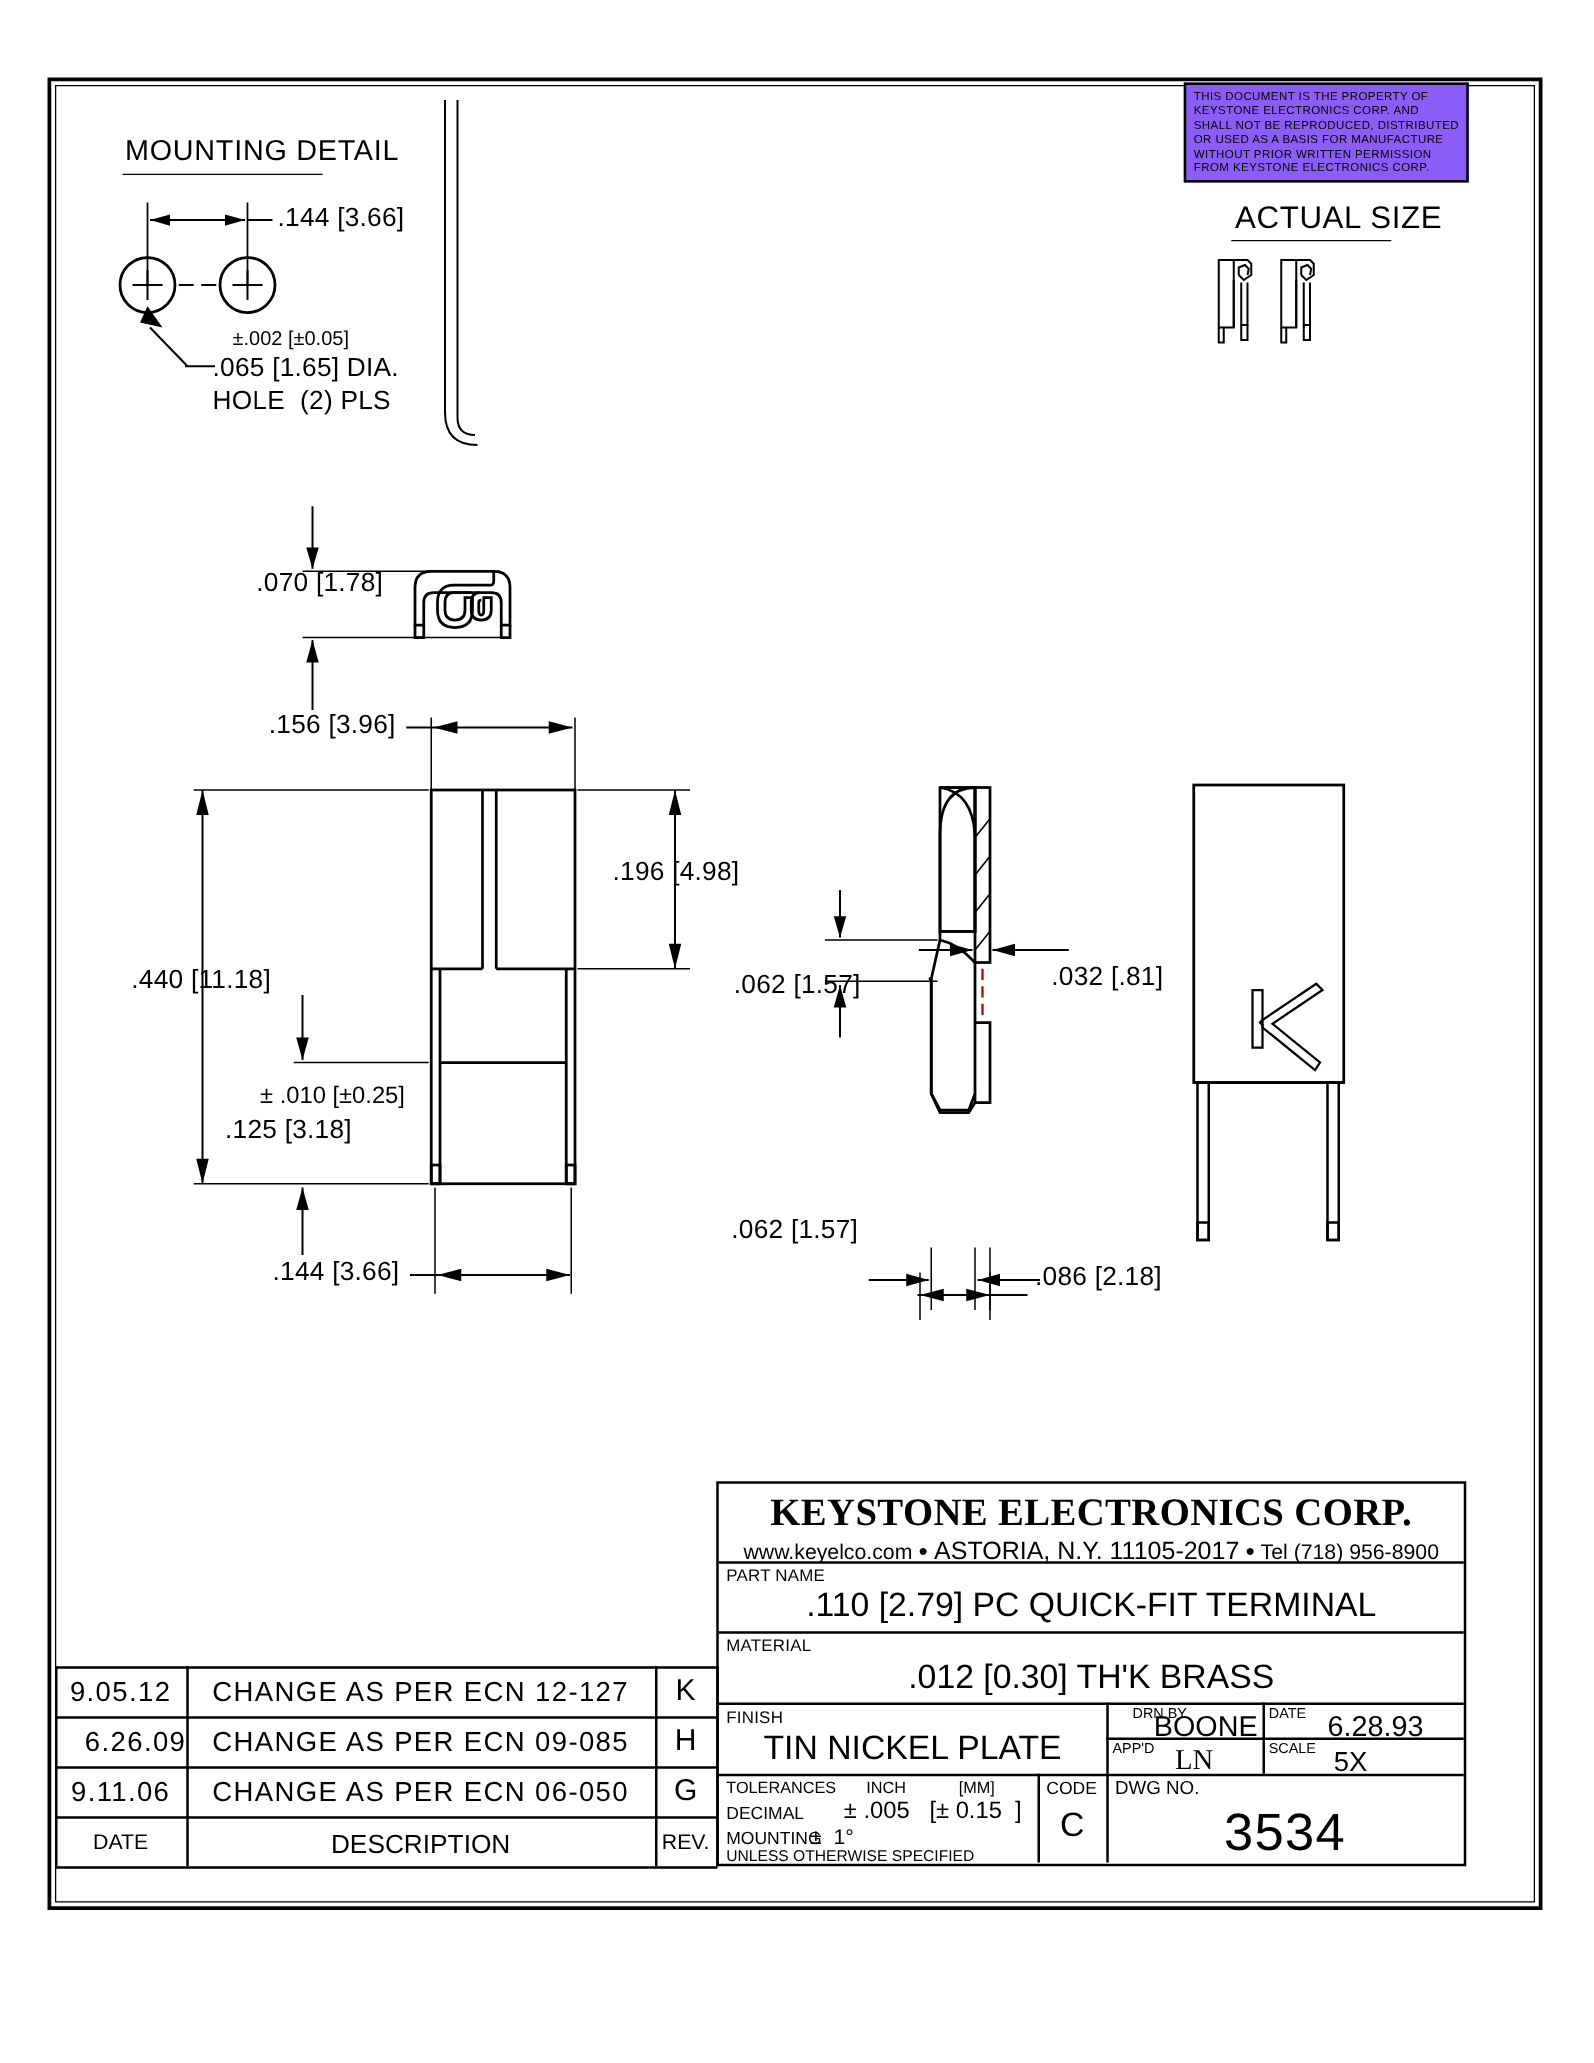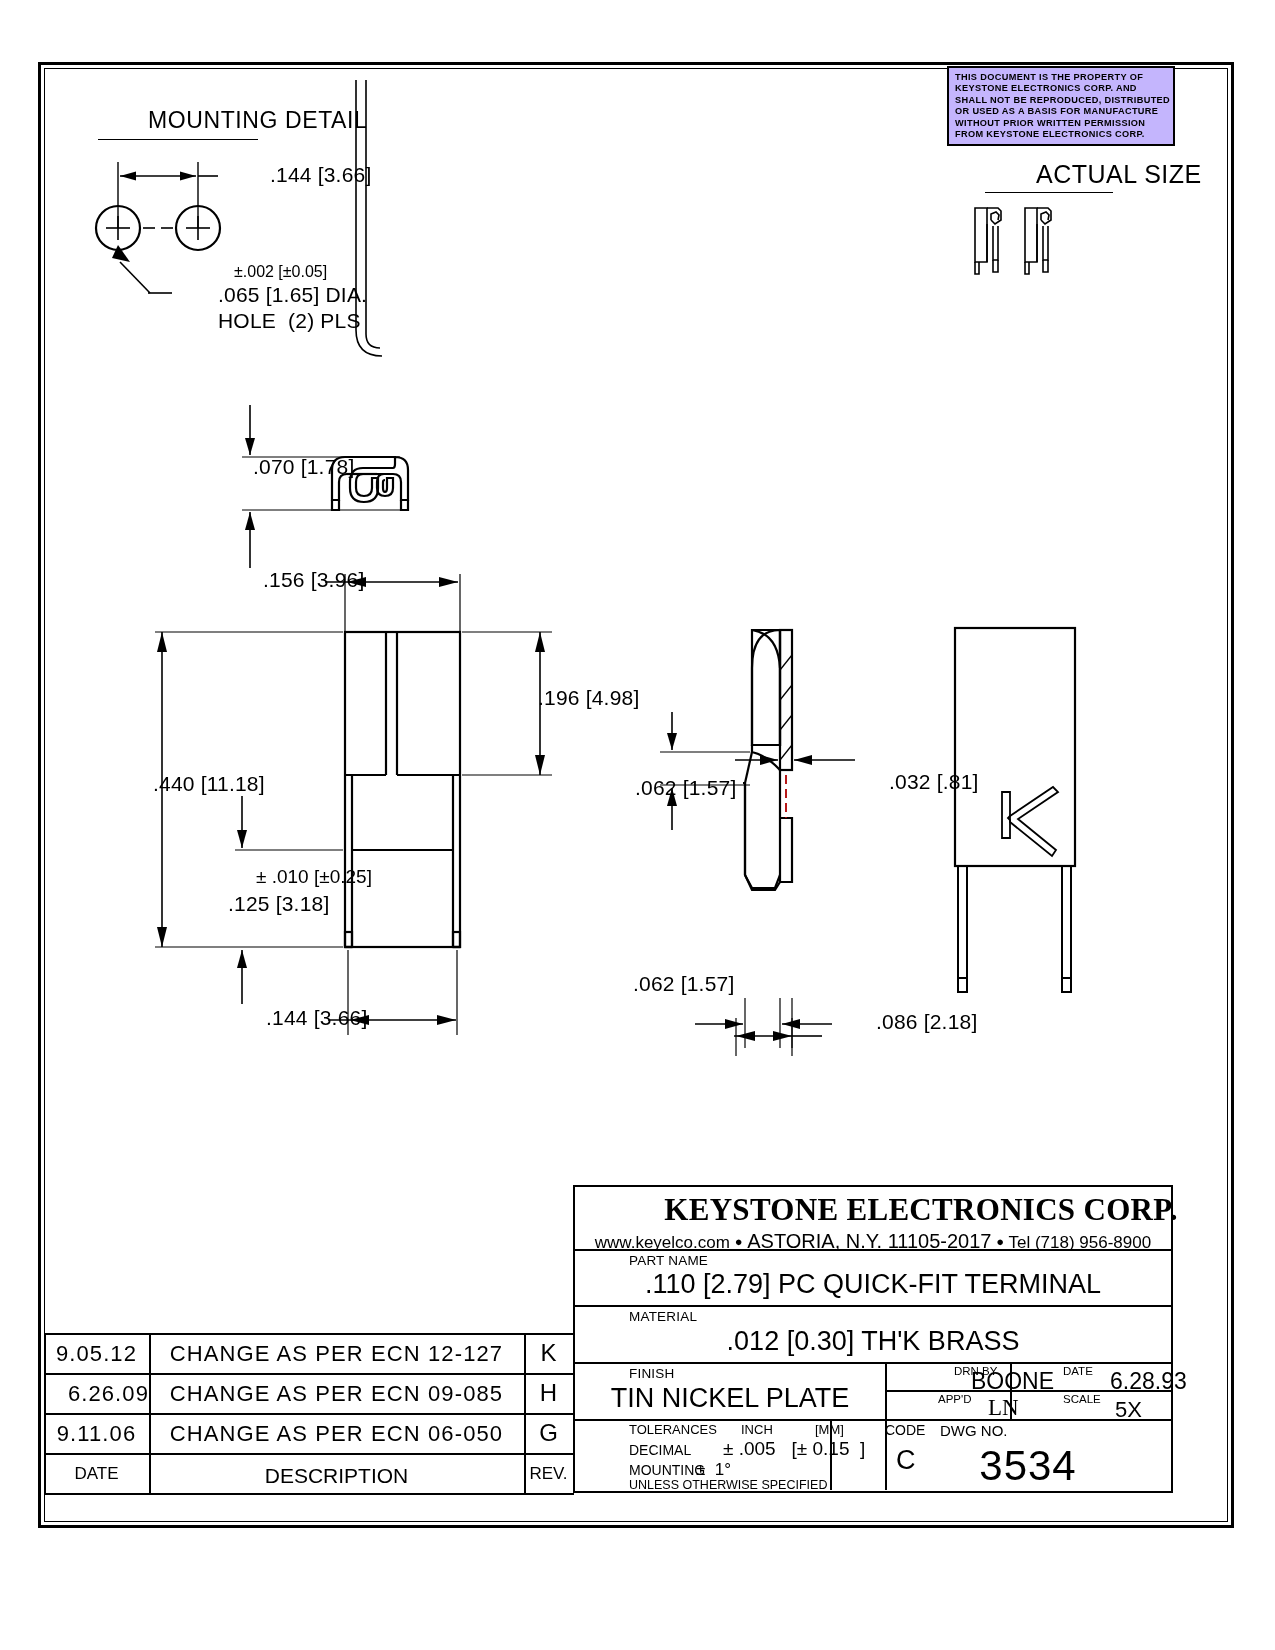--- a/index.html
+++ b/index.html
@@ -3,30 +3,30 @@
 <meta charset="utf-8">
 <style>
   html,body{margin:0;padding:0;background:#fff;}
   body{font-family:"Liberation Sans",sans-serif;color:#000;}
   #sheet{position:relative;width:1275px;height:1650px;background:#fff;overflow:hidden;}
   .abs{position:absolute;}
   
   #border-outer{left:38px;top:62px;width:1196px;height:1466px;border:3px solid #000;box-sizing:border-box;}
   #border-inner{left:44px;top:68px;width:1184px;height:1454px;border:1px solid #000;box-sizing:border-box;}
 
-  .txt{position:absolute;white-space:pre;line-height:1.12;margin-left:48px;}
+  .txt{position:absolute;white-space:pre;line-height:1.12;}
   .dimtext{font-size:21px;letter-spacing:0.2px;}
   .dimsmall{font-size:16px;}
   .hdr{font-size:22px;letter-spacing:.5px;}
 
   
   .hline{position:absolute;height:0;border-top:1.6px solid #000;}
 
   
-  #notice{left:947px;top:66px;width:228px;height:80px;border:2.5px solid #000;background:#c4b5fd;box-sizing:border-box;font-weight:bold;}
+  #notice{left:947px;top:66px;width:228px;height:80px;border:2.5px solid #000;background:#8b5cf6;box-sizing:border-box;}
   #notice .n{position:absolute;left:6px;top:4px;font-size:9.2px;line-height:11.4px;letter-spacing:.35px;}
 
   
   #titleblock{left:573px;top:1185px;width:600px;height:308px;border:2.5px solid #000;box-sizing:border-box;}
   .tbline-h{position:absolute;left:0;right:0;height:0;border-top:2px solid #000;}
   .tbline-v{position:absolute;width:0;border-left:2px solid #000;}
   .lbl{font-size:13.5px;letter-spacing:.2px;}
 
   
   #revtable{left:44px;top:1333px;width:530px;height:160px;}

